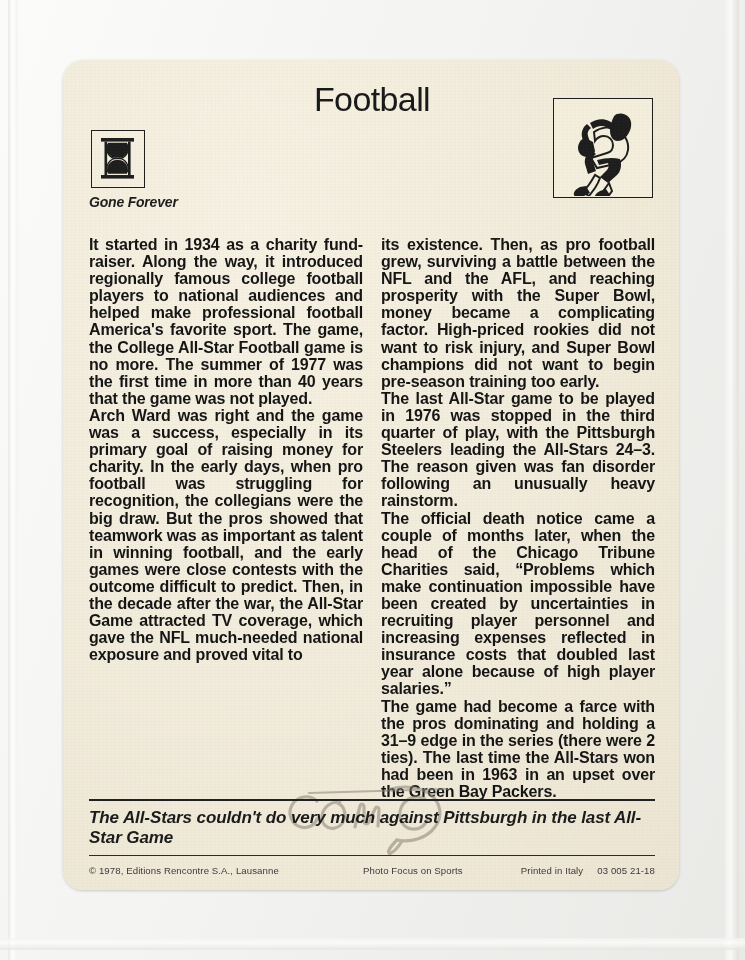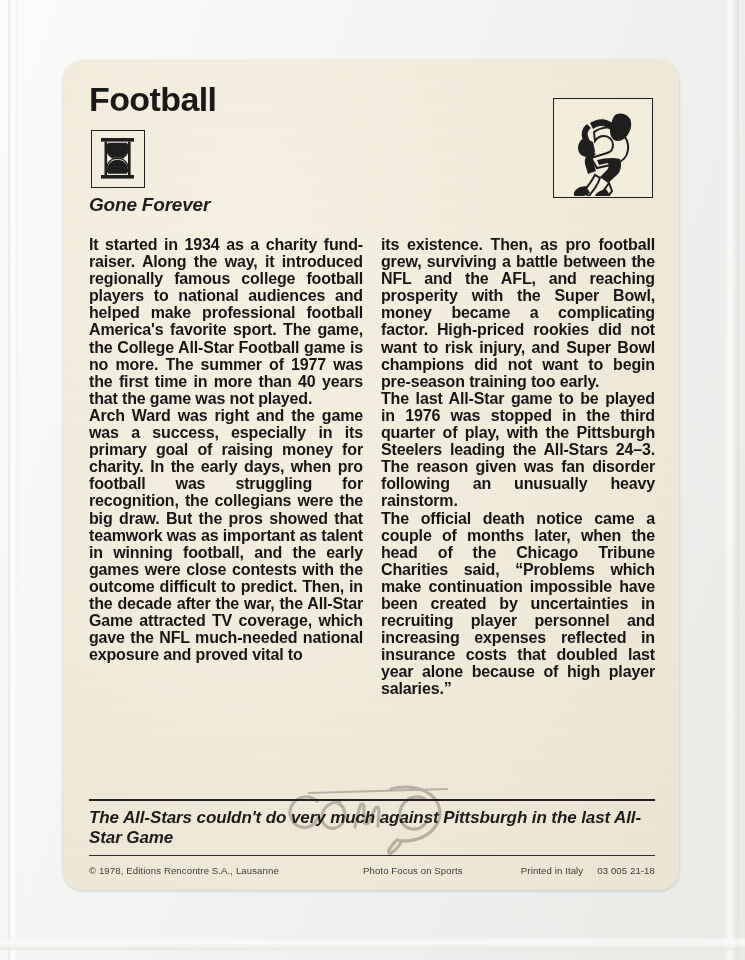--- a/index.html
+++ b/index.html
@@ -70,44 +70,45 @@
     inset: 0;
     padding: 22px 24px 0 26px;
     box-sizing: border-box;
   }
 
   
   #header-zone { position: relative; height: 148px; }
 
   #sport-title {
     font-size: 34px;
-    font-weight: bold;
+    font-weight: normal;
     letter-spacing: -0.6px;
     color: #181818;
     line-height: 1;
     margin: 0;
     font-family: "Liberation Sans", sans-serif;
+    text-align: center;
   }
 
   #hourglass-box {
     position: absolute;
     left: 2px;
     top: 48px;
     width: 54px;
     height: 58px;
     border: 1.6px solid #1d1d1d;
     box-sizing: border-box;
   }
   #hourglass-box svg { display: block; }
 
   #subtitle {
     position: absolute;
     left: 0px;
     top: 112px;
-    font-size: 19px;
+    font-size: 14px;
     font-style: italic;
     font-weight: bold;
     color: #1d1d1d;
     letter-spacing: -0.2px;
   }
 
   #card-title {
     position: absolute;
     left: 147px;
     top: 96px;
@@ -264,20 +265,21 @@
 
       <div class="text-column">
         <p>It started in 1934 as a charity fund-raiser. Along the way, it introduced regionally famous college football players to national audiences and helped make professional football America's favorite sport. The game, the College All-Star Football game is no more. The summer of 1977 was the first time in more than 40 years that the game was not played.</p>
         <p>Arch Ward was right and the game was a success, especially in its primary goal of raising money for charity. In the early days, when pro football was struggling for recognition, the collegians were the big draw. But the pros showed that teamwork was as important as talent in winning football, and the early games were close contests with the outcome difficult to predict. Then, in the decade after the war, the All-Star Game attracted TV coverage, which gave the NFL much-needed national exposure and proved vital to</p>
       </div>
 
       <div class="text-column">
         <p>its existence. Then, as pro football grew, surviving a battle between the NFL and the AFL, and reaching prosperity with the Super Bowl, money became a complicating factor. High-priced rookies did not want to risk injury, and Super Bowl champions did not want to begin pre-season training too early.</p>
         <p>The last All-Star game to be played in 1976 was stopped in the third quarter of play, with the Pittsburgh Steelers leading the All-Stars 24–3. The reason given was fan disorder following an unusually heavy rainstorm.</p>
         <p>The official death notice came a couple of months later, when the head of the Chicago Tribune Charities said, “Problems which make continuation impossible have been created by uncertainties in recruiting player personnel and increasing expenses reflected in insurance costs that doubled last year alone because of high player salaries.”</p>
+        <p>The game had become a farce with the pros dominating and holding a 31–9 edge in the series (there were 2 ties). The last time the All-Stars won had been in 1963 in an upset over the Green Bay Packers.</p>
       </div>
     </div>
   </div>
 
   <div id="watermark">
     <svg width="190" height="80" viewBox="0 0 190 80" xmlns="http://www.w3.org/2000/svg">
       <g fill="none" stroke="#8a8376" stroke-width="3.2" stroke-linecap="round">
         <path d="M38 26 c-7 -7 -20 -5 -25 4 c-5 9 0 20 9 22 c7 2 14 -2 16 -8"></path>
         <path d="M62 28 c-9 -3 -18 4 -19 13 c-1 8 6 14 13 12 c8 -2 12 -11 9 -18 c-1 -4 -4 -6 -7 -7 Z"></path>
         <path d="M76 52 c2 -10 4 -17 5 -21 c1 -3 4 -2 4 1 l0 14 c0 3 3 4 5 1 c2 -4 4 -9 6 -13 c1 -3 4 -2 4 1 l-1 16"></path>

